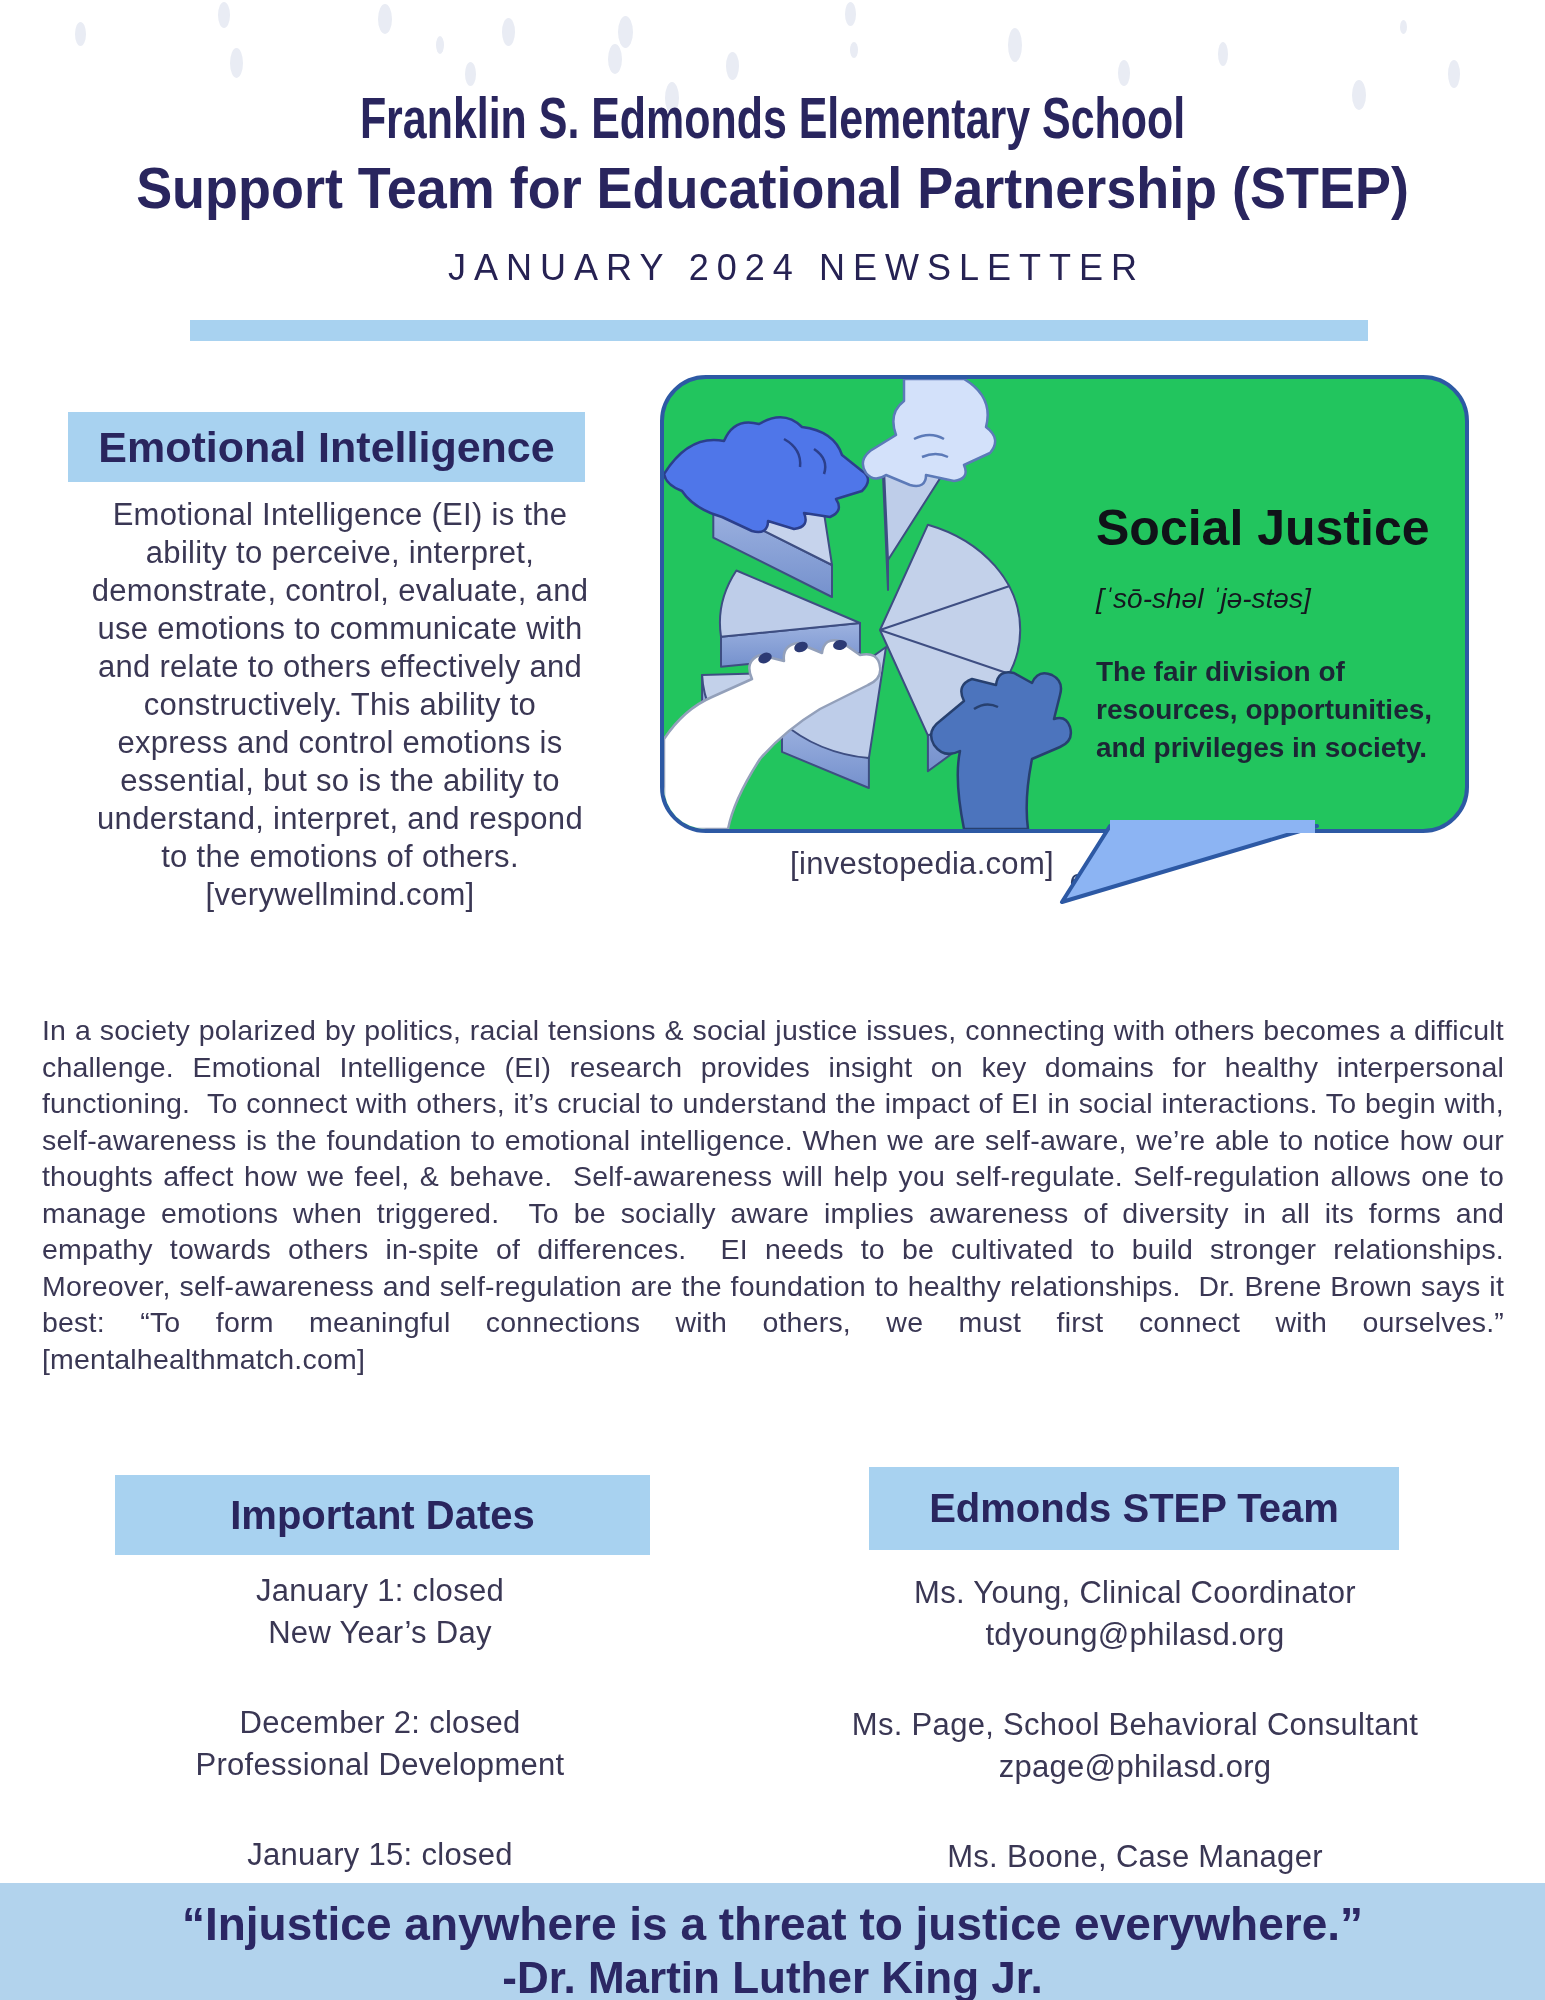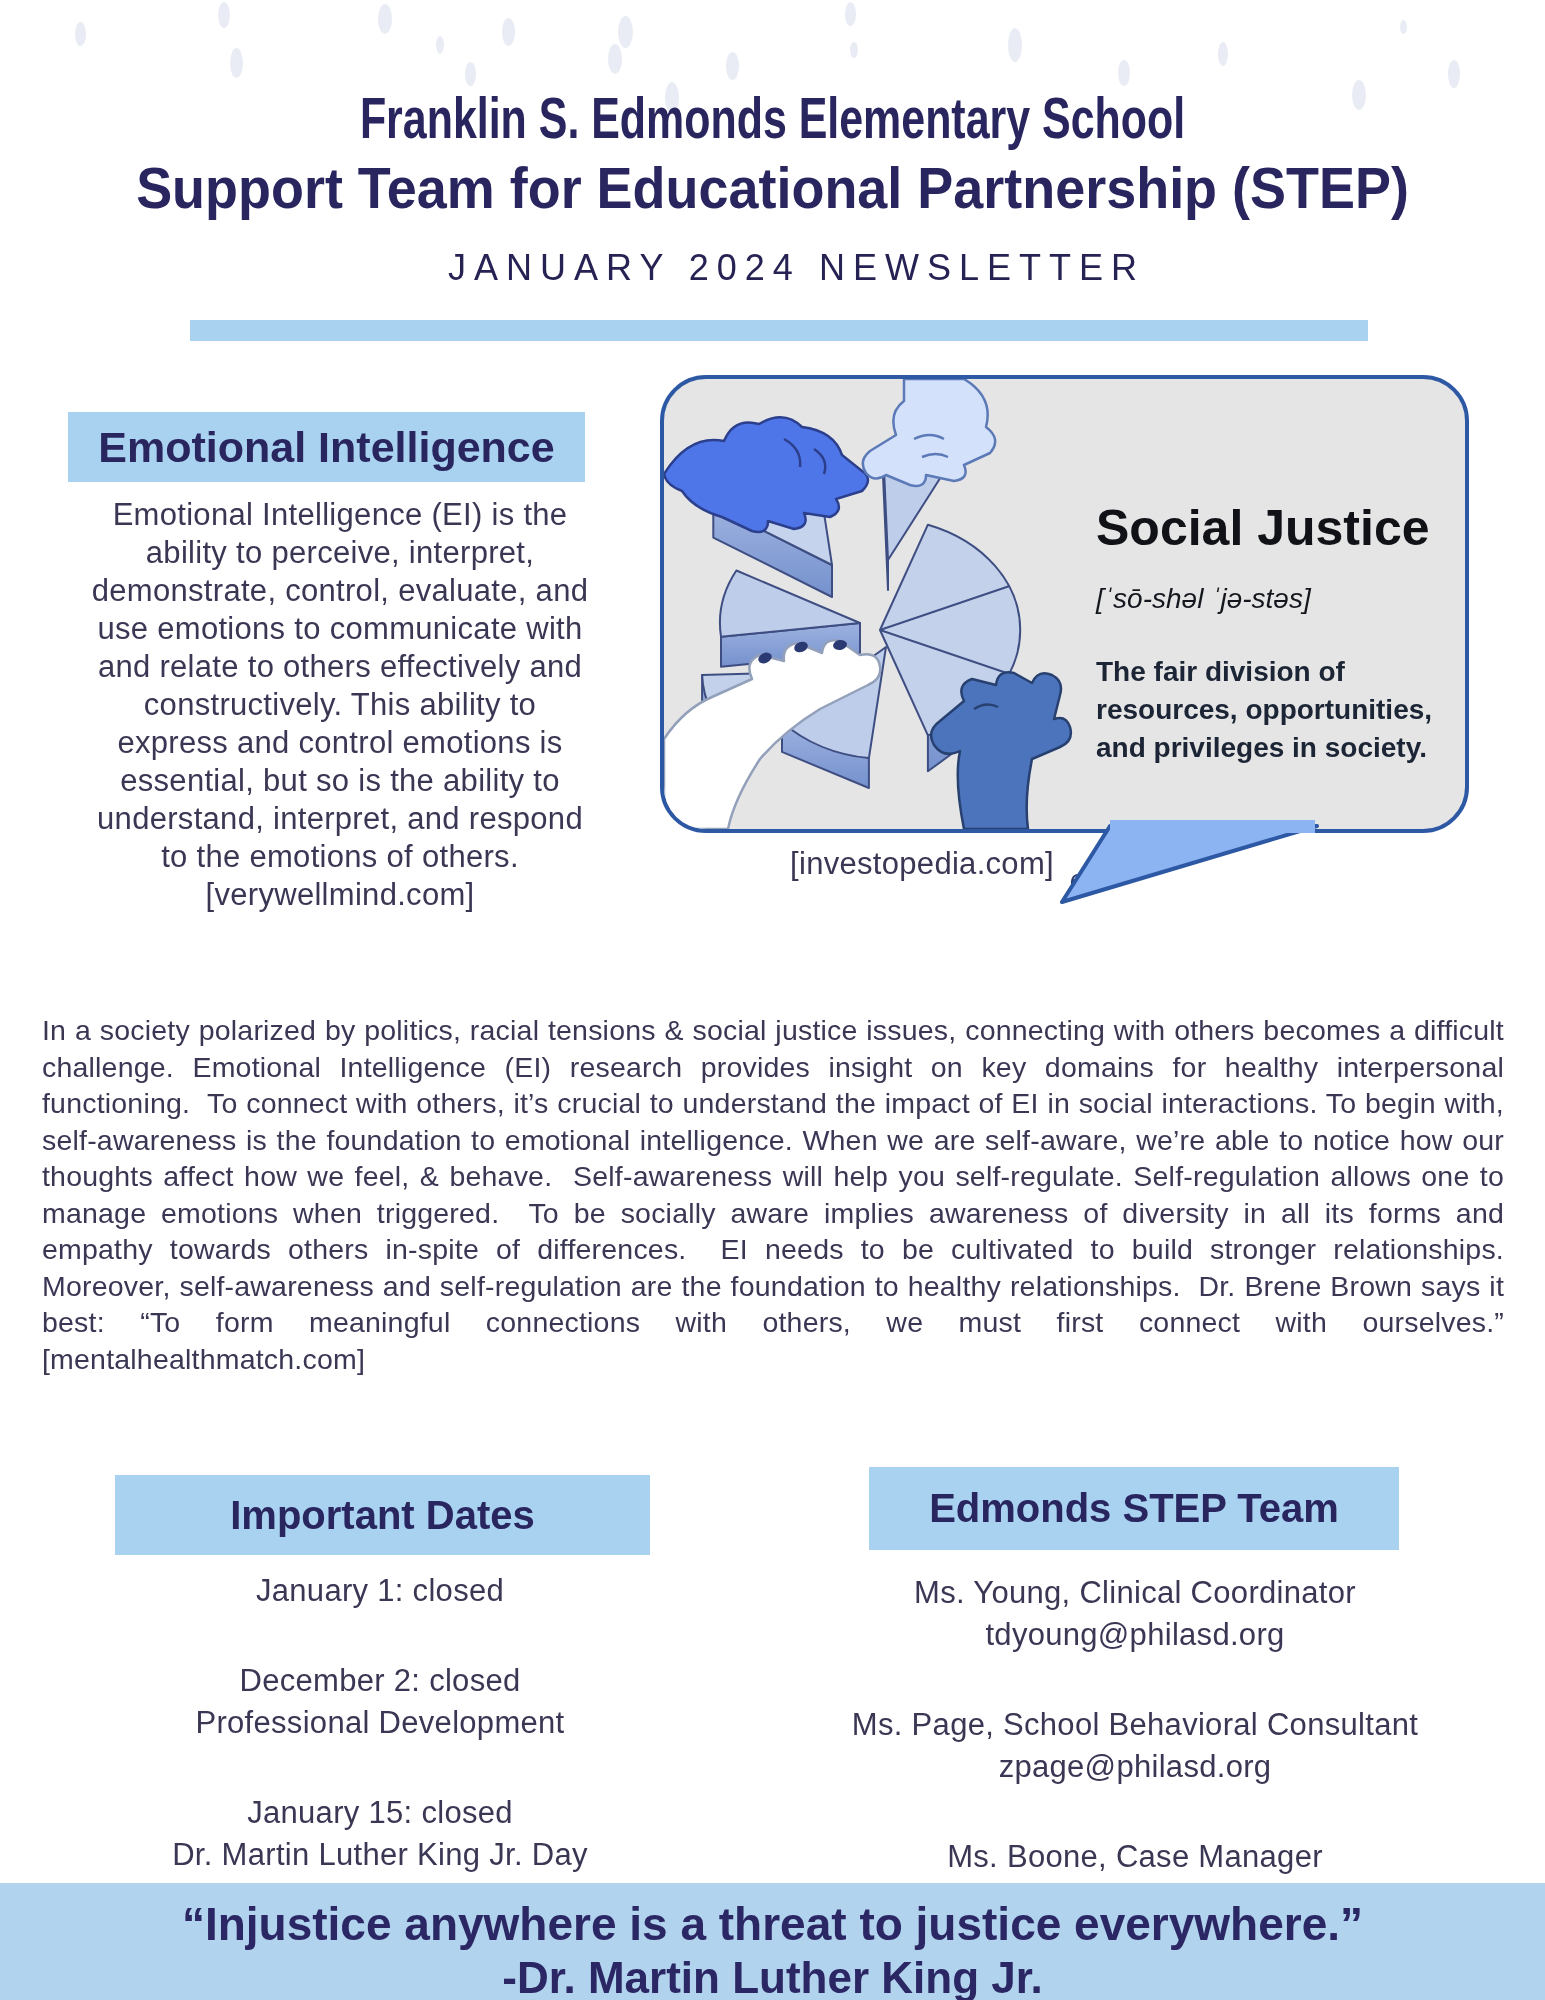--- a/index.html
+++ b/index.html
@@ -23,21 +23,21 @@
   .sc-band{left:48px;top:928px;width:1464px;height:74px;line-height:74px;font-size:44px;}
   .dates-band{left:115px;top:1475px;width:535px;height:80px;line-height:80px;font-size:40px;}
   .team-band{left:869px;top:1467px;width:530px;height:83px;line-height:83px;font-size:40px;}
   
   .ei-body{position:absolute;left:30px;top:496px;width:620px;text-align:center;
     font-size:31px;line-height:38px;color:#3a3754;white-space:pre-line;letter-spacing:.3px;}
   .sc-body{position:absolute;left:42px;top:1012px;width:1462px;text-align:justify;
     font-size:28.5px;line-height:36.5px;color:#3a3754;letter-spacing:.2px;white-space:pre-wrap;}
   
   .bubble{position:absolute;left:660px;top:375px;width:809px;height:458px;
-    background:#e5e5e5;border:4px solid #2d59a4;border-radius:46px;
+    background:#22c55e;border:4px solid #2d59a4;border-radius:46px;
     box-sizing:border-box;overflow:hidden;z-index:1;}
   .bubble-illu{position:absolute;left:0;top:0;}
   .bubble-text{position:absolute;left:432px;top:122px;width:370px;}
   .sj-title{font-size:50px;line-height:54px;font-weight:bold;color:#101218;}
   .sj-pron{margin-top:28px;font-size:28px;font-style:italic;color:#15171f;}
   .sj-def{margin-top:38px;font-size:28px;line-height:38px;font-weight:bold;
     color:#1c2535;white-space:pre-line;}
   .tail{position:absolute;left:1000px;top:820px;z-index:2;}
   .fragment{position:absolute;left:1070px;top:864px;font-size:26px;font-style:italic;
     color:#2b3e6b;z-index:0;}
@@ -178,20 +178,21 @@
     <rect x="110" y="0" width="205" height="13" fill="#8cb4f3"></rect>
   </svg>
   <div class="attribution">[investopedia.com]</div>
 
   <div class="sc-body">In a society polarized by politics, racial tensions &amp; social justice issues, connecting with others becomes a difficult challenge. Emotional Intelligence (EI) research provides insight on key domains for healthy interpersonal functioning.  To connect with others, it’s crucial to understand the impact of EI in social interactions. To begin with, self-awareness is the foundation to emotional intelligence. When we are self-aware, we’re able to notice how our thoughts affect how we feel, &amp; behave.  Self-awareness will help you self-regulate. Self-regulation allows one to manage emotions when triggered.  To be socially aware implies awareness of diversity in all its forms and empathy towards others in-spite of differences.  EI needs to be cultivated to build stronger relationships. Moreover, self-awareness and self-regulation are the foundation to healthy relationships.  Dr. Brene Brown says it best: “To form meaningful connections with others, we must first connect with ourselves.” [mentalhealthmatch.com]</div>
 
   <div class="band dates-band">Important Dates</div>
   <div class="list dates-list">
     <div class="item">
       <div>January 1: closed</div>
+      <div>New Year’s Day</div>
     </div>
     <div class="item">
       <div>December 2: closed</div>
       <div>Professional Development</div>
     </div>
     <div class="item">
       <div>January 15: closed</div>
       <div>Dr. Martin Luther King Jr. Day</div>
     </div>
   </div>

